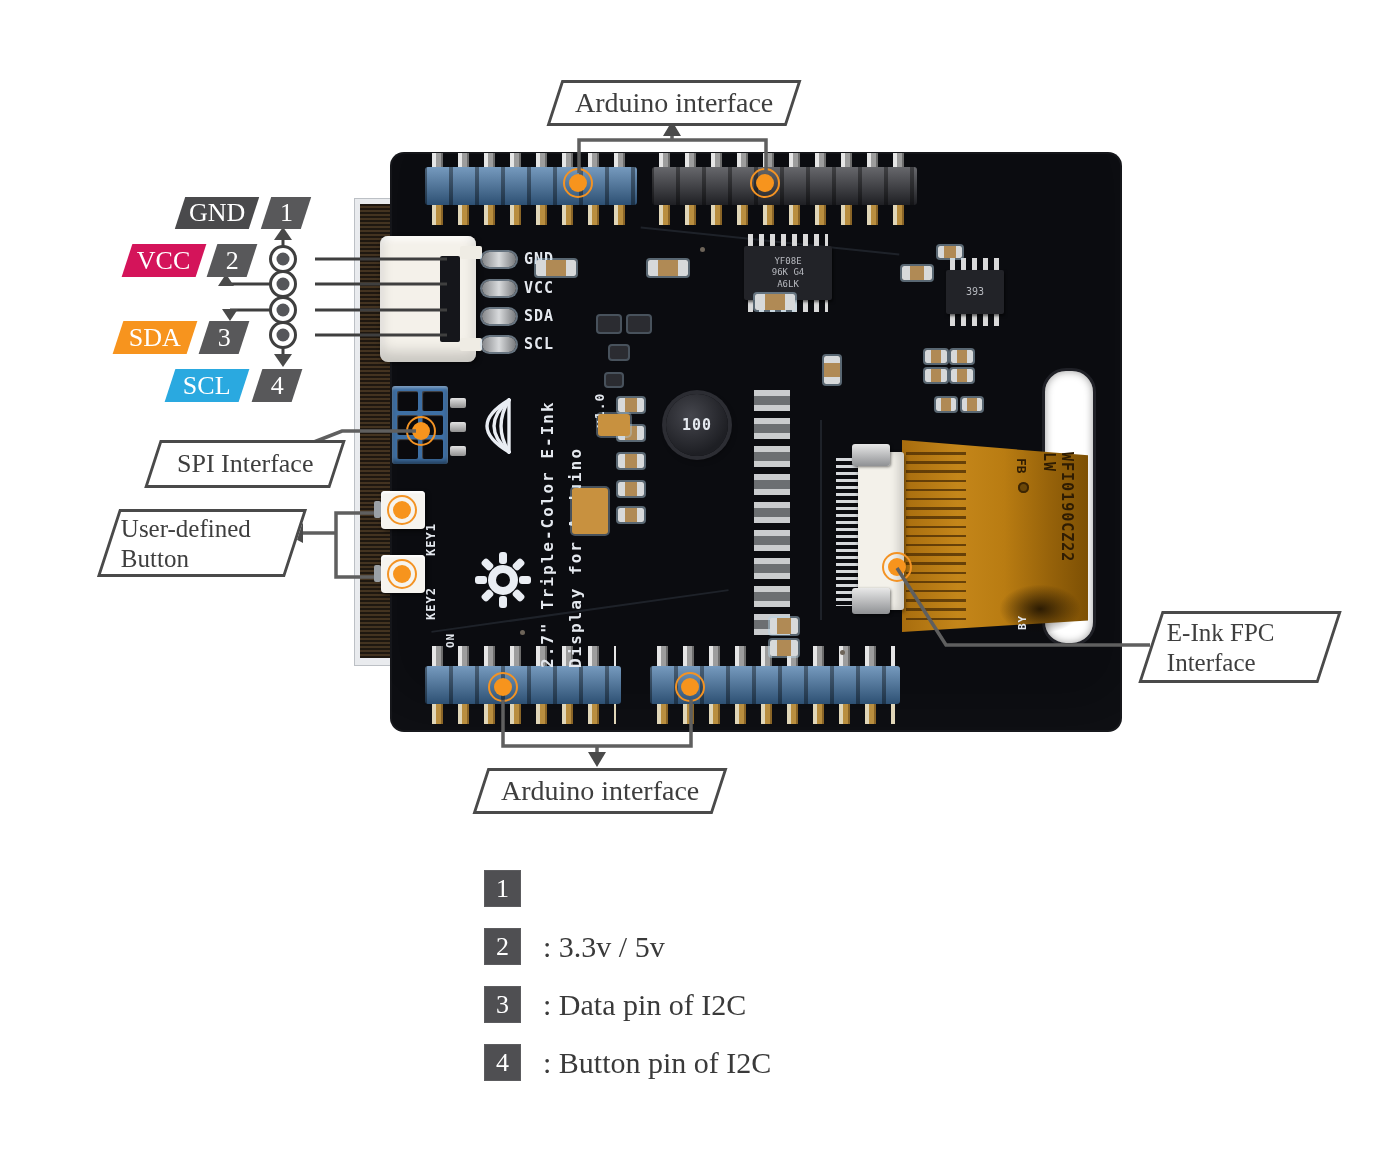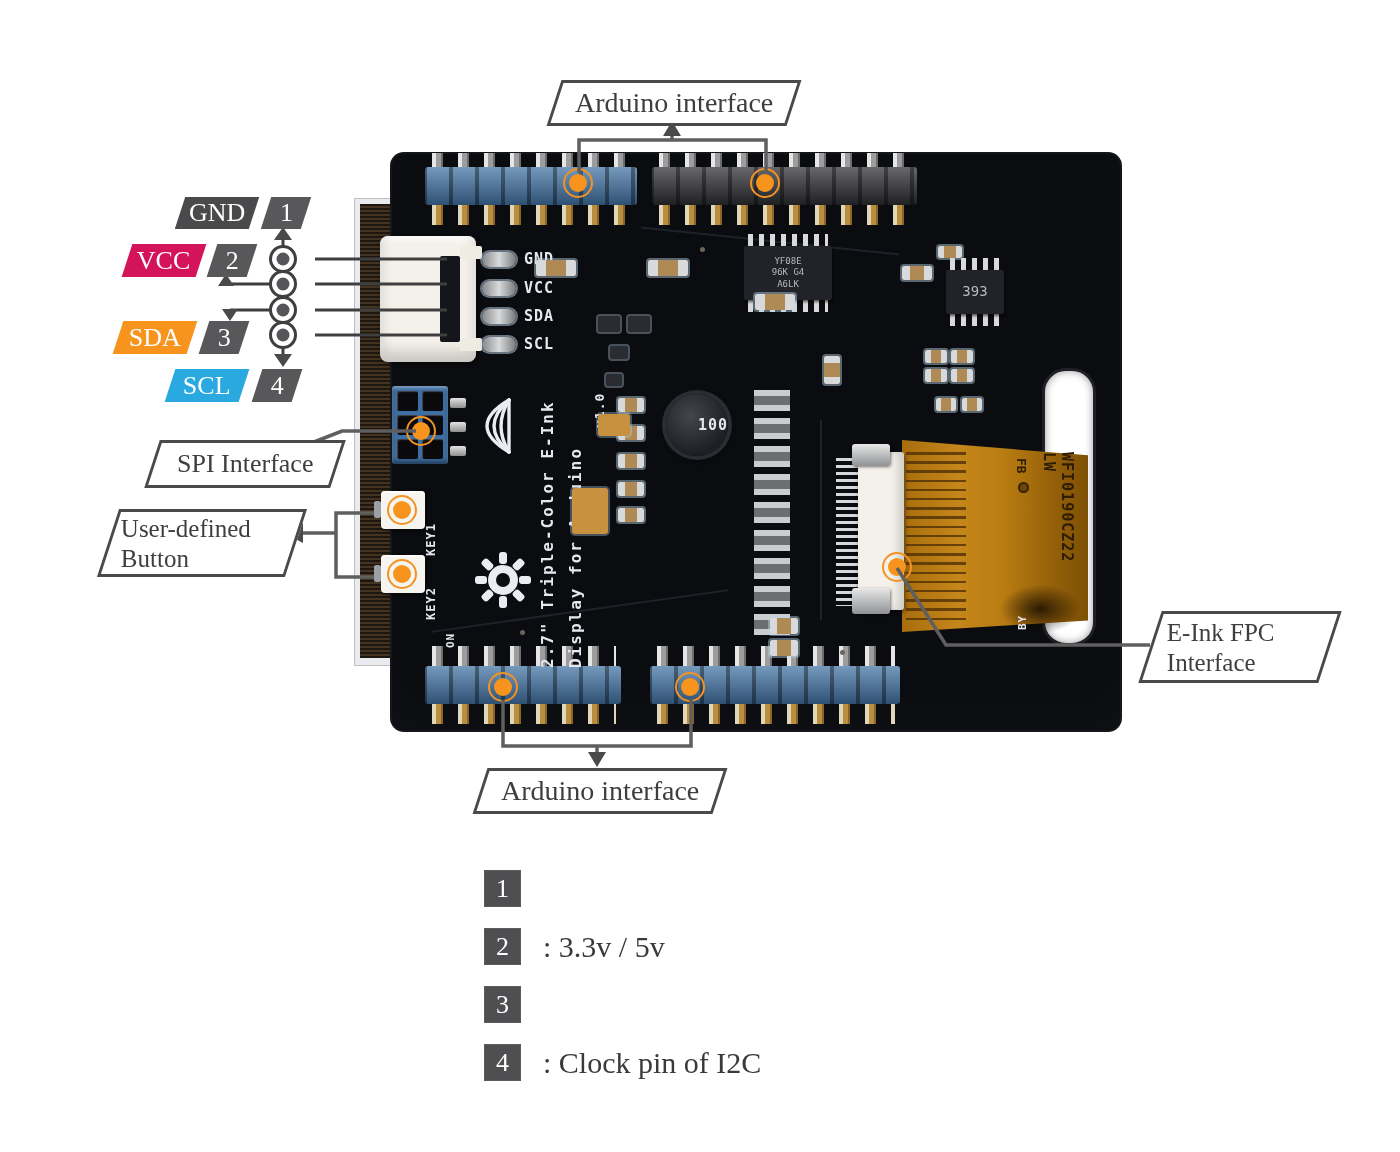--- a/index.html
+++ b/index.html
@@ -49,21 +49,21 @@
   
   .smd{background:linear-gradient(90deg,#d7d9da 0 26%,#b08a55 26% 74%,#d7d9da 74%);
     box-shadow:0 0 0 2px rgba(185,215,235,.45);border-radius:2px;}
   .smd.v{background:linear-gradient(180deg,#d7d9da 0 26%,#b08a55 26% 74%,#d7d9da 74%);}
   .chip-sm{background:#2b2c31;box-shadow:0 0 0 2px rgba(185,215,235,.35);border-radius:2px;}
   .cap{background:#c8913f;box-shadow:0 0 0 2px rgba(185,215,235,.35);border-radius:3px;}
   .smdcol{background:repeating-linear-gradient(180deg,#caccce 0 6px,#6c6f72 6px 15px,#caccce 15px 21px,transparent 21px 28px);}
   .inductor{left:666px;top:394px;width:62px;height:62px;border-radius:50%;
     background:radial-gradient(circle at 40% 35%, #45464d, #1e1f24 70%);
     box-shadow:0 0 0 4px #2c2d33, 2px 3px 6px rgba(0,0,0,.6);
-    display:flex;align-items:center;justify-content:flex-end;}
+    display:flex;align-items:center;justify-content:center;}
   .ic{background:#222328;border-radius:2px;box-shadow:1px 2px 3px rgba(0,0,0,.6);
     color:#b7b9bf;font-family:"DejaVu Sans Mono", monospace;
     display:flex;flex-direction:column;align-items:center;justify-content:center;line-height:1.25;}
   .icpins{background:repeating-linear-gradient(90deg,#d9d9d9 0 5px,transparent 5px 11px);}
   .via{width:5px;height:5px;border-radius:50%;background:#6d6459;}
 
   
   .slot{left:1042px;top:368px;width:48px;height:272px;background:#fff;border-radius:24px;
     border:3px solid #202127;box-shadow:inset 0 0 8px rgba(0,0,0,.4);}
   .fpc-conn{left:858px;top:452px;width:46px;height:158px;background:#f3f1ea;border-radius:3px;
@@ -196,21 +196,21 @@
 
   <div class="abs icpins" style="left:748px;top:234px;width:80px;height:13px;"></div>
   <div class="abs icpins" style="left:748px;top:299px;width:80px;height:13px;"></div>
   <div class="abs ic" style="left:744px;top:246px;width:88px;height:54px;font-size:9px;">
     <span>YF08E</span>
     <span>96K G4</span>
     <span>A6LK</span>
   </div>
   <div class="abs icpins" style="left:950px;top:258px;width:50px;height:13px;"></div>
   <div class="abs icpins" style="left:950px;top:313px;width:50px;height:13px;"></div>
-  <div class="abs ic" style="left:946px;top:270px;width:58px;height:44px;font-size:14px;">
+  <div class="abs ic" style="left:946px;top:270px;width:58px;height:44px;font-size:10px;">
     <span>393</span>
   </div>
 
   <div class="abs smd" style="left:536px;top:260px;width:40px;height:16px;"></div>
   <div class="abs smd" style="left:648px;top:260px;width:40px;height:16px;"></div>
   <div class="abs smd" style="left:755px;top:294px;width:40px;height:16px;"></div>
   <div class="abs smd" style="left:902px;top:266px;width:30px;height:14px;"></div>
   <div class="abs smd" style="left:938px;top:246px;width:24px;height:12px;"></div>
   <div class="abs smd" style="left:925px;top:350px;width:22px;height:13px;"></div>
   <div class="abs smd" style="left:951px;top:350px;width:22px;height:13px;"></div>
@@ -354,19 +354,20 @@
 
   <div class="abs legend-row" style="left:484px;top:870px;">
     <div class="lbadge">1</div>
   </div>
   <div class="abs legend-row" style="left:484px;top:928px;">
     <div class="lbadge">2</div>
     <div class="ltext">: 3.3v / 5v</div>
   </div>
   <div class="abs legend-row" style="left:484px;top:986px;">
     <div class="lbadge">3</div>
+    <div class="ltext">: Data pin of I2C</div>
   </div>
   <div class="abs legend-row" style="left:484px;top:1044px;">
     <div class="lbadge">4</div>
-    <div class="ltext">: Clock pin of I2C</div>
+    <div class="ltext">: Button pin of I2C</div>
   </div>
 
 </div>
 
 </body></html>

